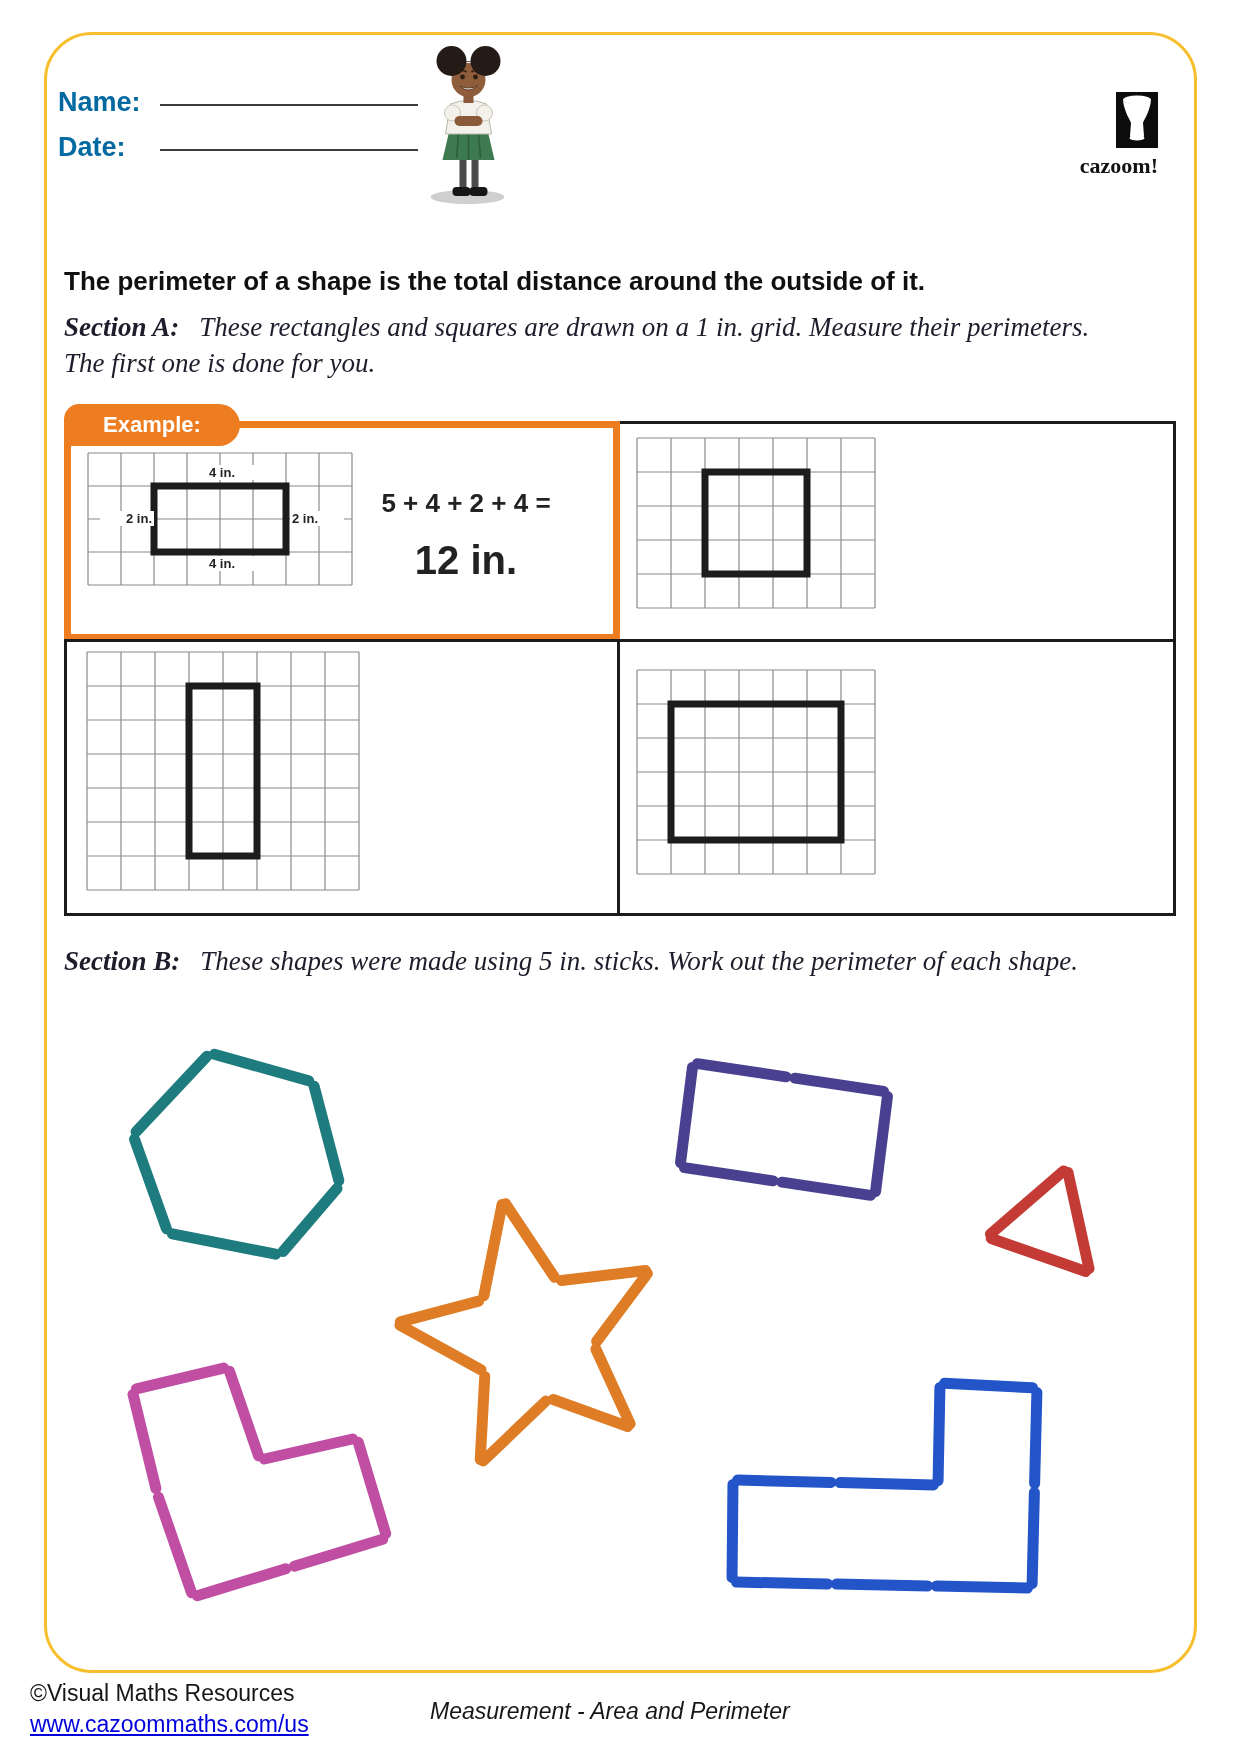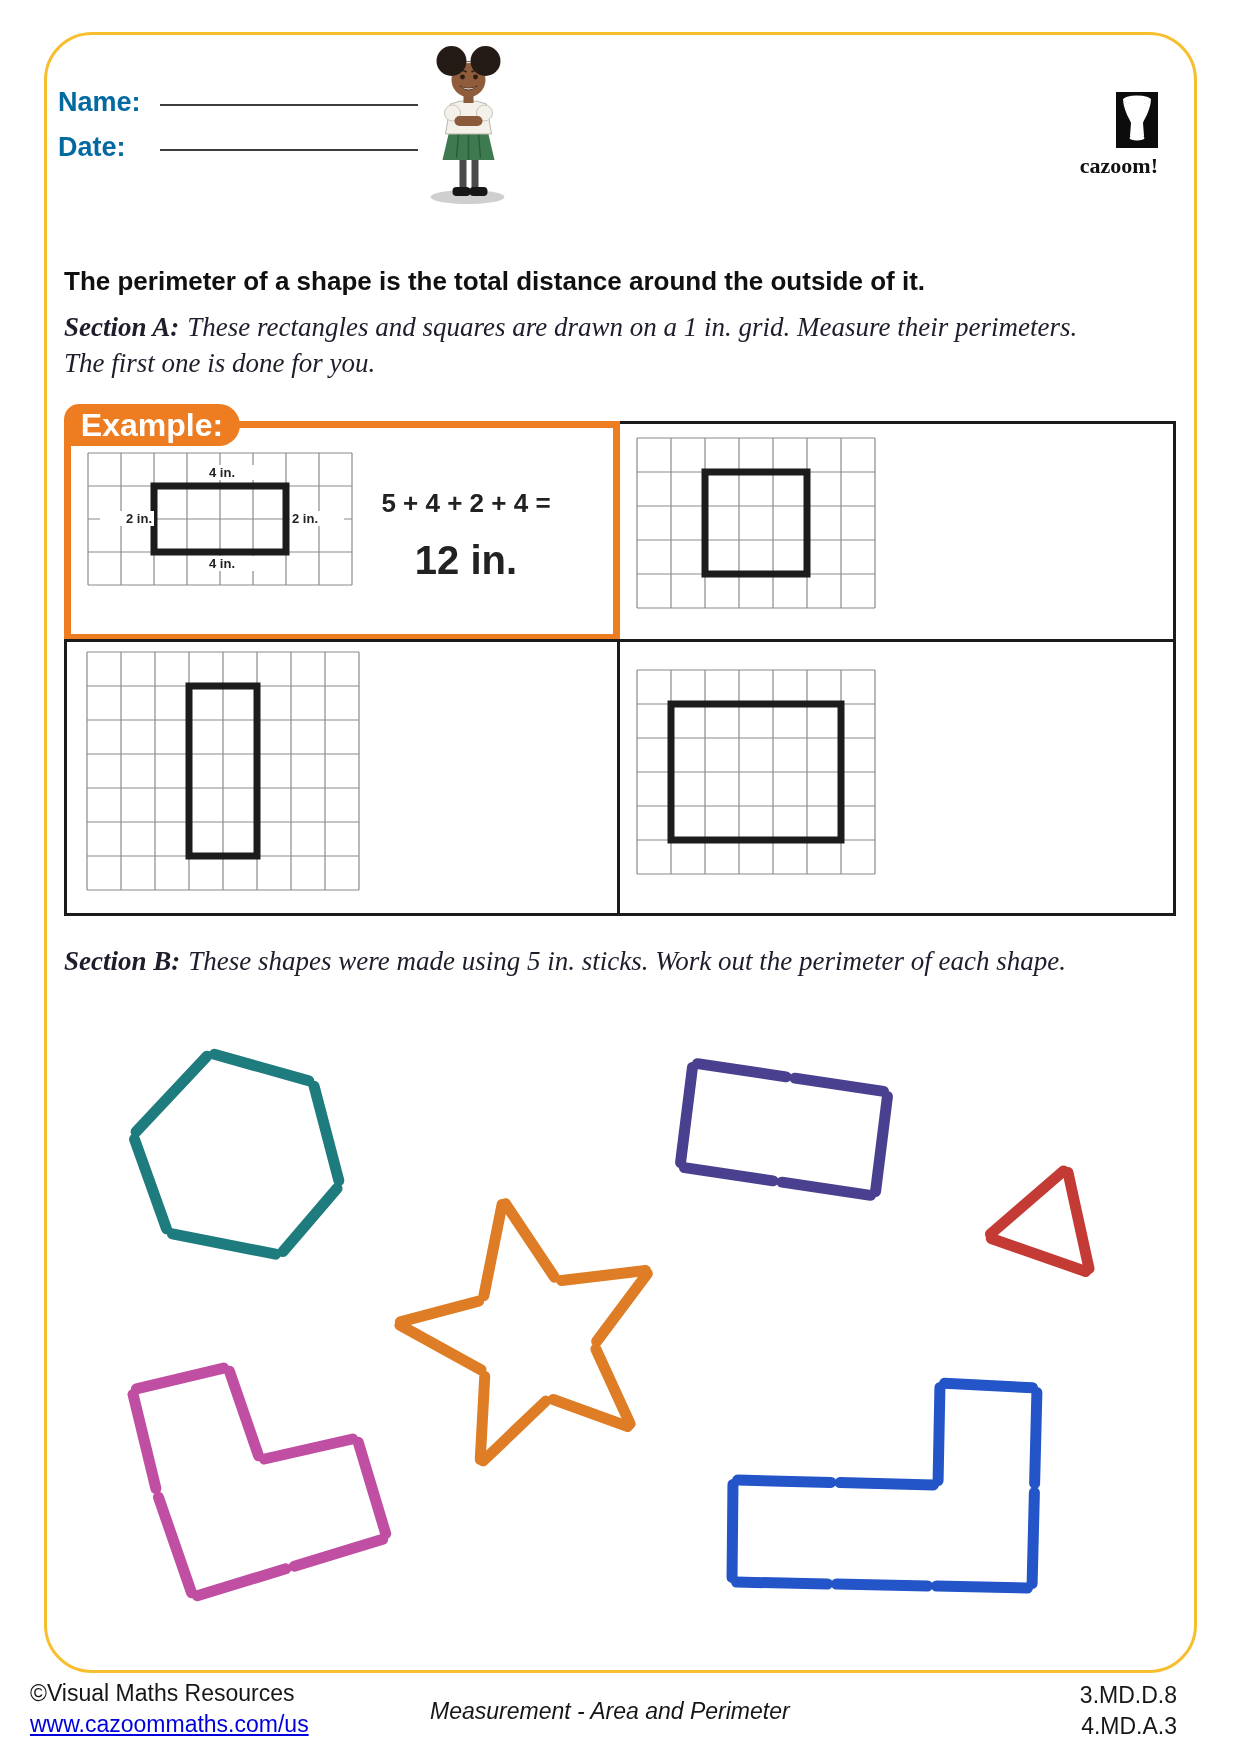--- a/index.html
+++ b/index.html
@@ -15,29 +15,29 @@
   #title-box{left:593px;top:64px;width:566px;height:147px;background:#FBF6E2;
              border:3px solid #222;border-radius:20px;box-sizing:border-box;}
   #title-text{left:28px;top:12px;font-size:44px;font-weight:bold;letter-spacing:-0.5px;
               line-height:49px;color:#242424;}
   #logo{left:1058px;top:92px;width:100px;height:86px;text-align:right;}
   #logo-word{font-family:"Liberation Serif",serif;font-weight:bold;font-size:22px;
              letter-spacing:0px;color:#111;margin-top:1px;}
   
   #intro{left:64px;top:266px;font-size:26px;font-weight:bold;color:#101010;}
   .serif-line{font-family:"Liberation Serif",serif;font-style:italic;font-size:27px;color:#1d1d2b;}
-  .sec-label{font-weight:bold;margin-right:8px;}
+  .sec-label{font-weight:bold;margin-right:20px;}
   
   .cell{position:absolute;box-sizing:border-box;background:#fff;}
   #cell-example{left:64px;top:421px;width:556px;height:220px;border:7px solid var(--orange,#EE7D22);padding-left:28px;}
   #cell-q2{left:620px;top:421px;width:556px;height:218px;border:3px solid #1b1b1b;border-left:none;border-bottom:none;}
   #cell-q3{left:64px;top:639px;width:556px;height:277px;border:3px solid #1b1b1b;}
   #cell-q4{left:620px;top:639px;width:556px;height:277px;border:3px solid #1b1b1b;border-left:none;}
   #example-tab{left:64px;top:404px;width:176px;height:42px;background:var(--orange,#EE7D22);
-               border-radius:16px 22px 22px 0;color:#fff;font-size:32px;font-weight:bold;
+               border-radius:16px 22px 22px 0;color:#fff;font-size:22px;font-weight:bold;
                text-align:center;line-height:42px;z-index:5;}
   .dim-label{position:absolute;font-size:13px;font-weight:bold;color:#222;background:#fff;
              text-align:center;padding:0 2px;}
   #eq-line{position:absolute;left:270px;top:60px;width:250px;text-align:center;
            font-size:26px;font-weight:bold;color:#222;}
   #eq-answer{position:absolute;left:270px;top:96px;width:250px;text-align:center;
              font-size:40px;font-weight:bold;color:#222;margin-top:14px;}
   
   #shape-layer{left:0;top:0;pointer-events:none;}
   
@@ -253,18 +253,14 @@
         <line x1="732.0441155269864" y1="1577.5002162473872" x2="732.9558844730136" y2="1484.4997837526128" stroke="#2355C9" stroke-width="11" stroke-linecap="round"></line>
         <line x1="737.4986621078938" y1="1480.1097234660463" x2="831.0013378921062" y2="1482.3902765339537" stroke="#2355C9" stroke-width="11" stroke-linecap="round"></line>
         <line x1="839.9986621078938" y1="1482.6097234660463" x2="933.5013378921062" y2="1484.8902765339537" stroke="#2355C9" stroke-width="11" stroke-linecap="round"></line>
         <line x1="938.088218337205" y1="1480.5008648025448" x2="939.911781662795" y2="1387.4991351974552" stroke="#2355C9" stroke-width="11" stroke-linecap="round"></line>
       </g>
     </svg>
 
   <div class="abs foot" style="left:30px;top:1680px;">©Visual Maths Resources</div>
   <a class="abs foot" id="foot-url" style="left:30px;top:1711px;">www.cazoommaths.com/us</a>
   <div class="abs foot" style="left:430px;top:1698px;width:550px;font-style:italic;">Measurement - Area and Perimeter</div>
-  <div class="abs foot" id="foot-right" style="left:1000px;top:1680px;width:177px;">
-    <div>3.MD.D.8</div>
-    <div>4.MD.A.3</div>
-  </div>
 
 </div>
 
 </body></html>

